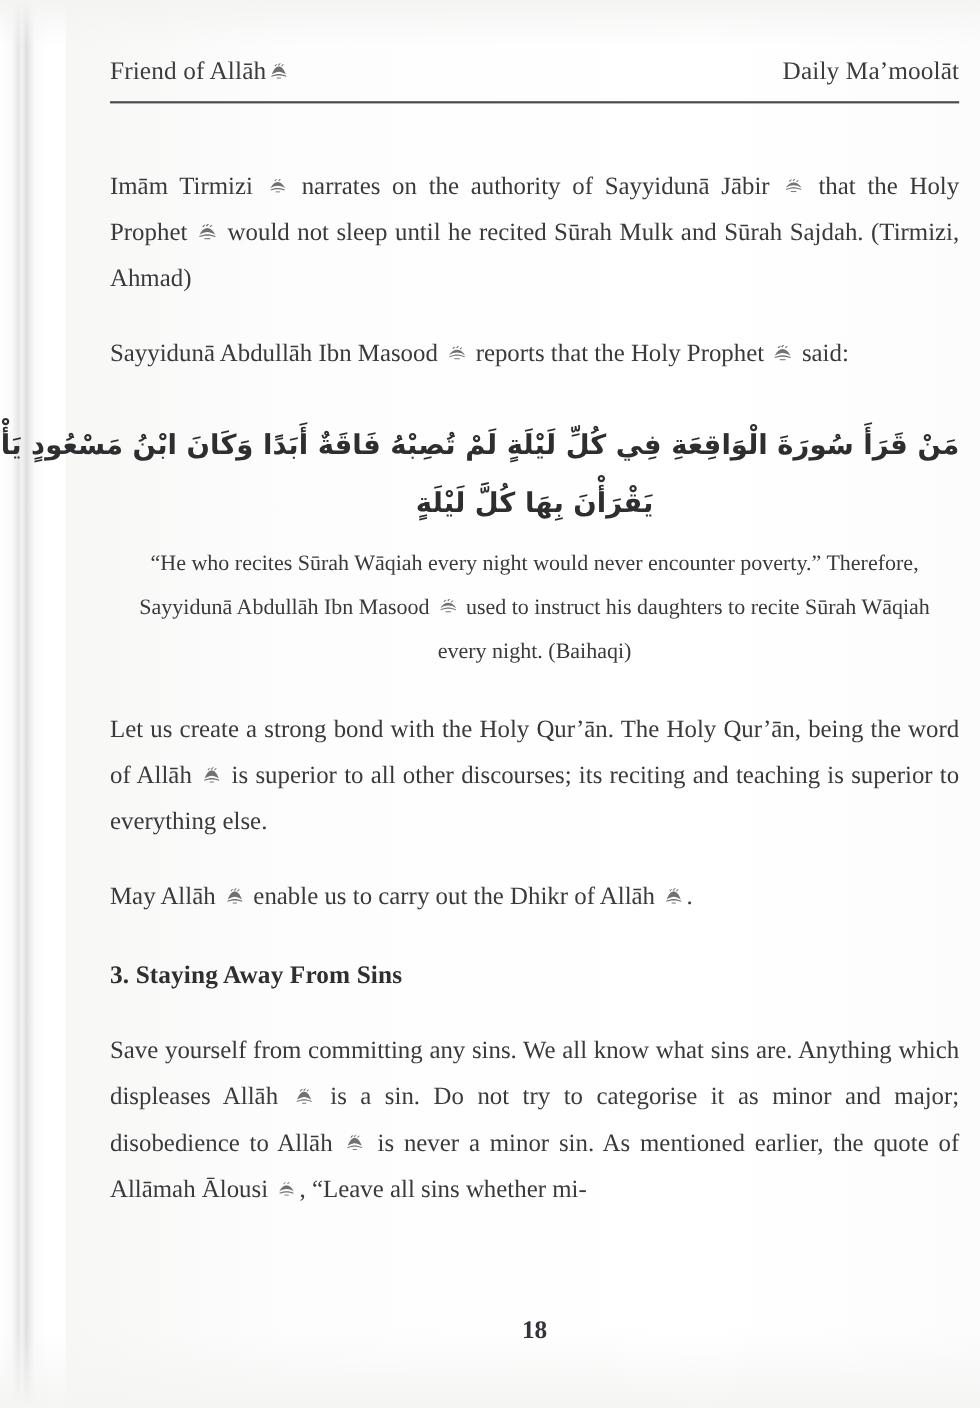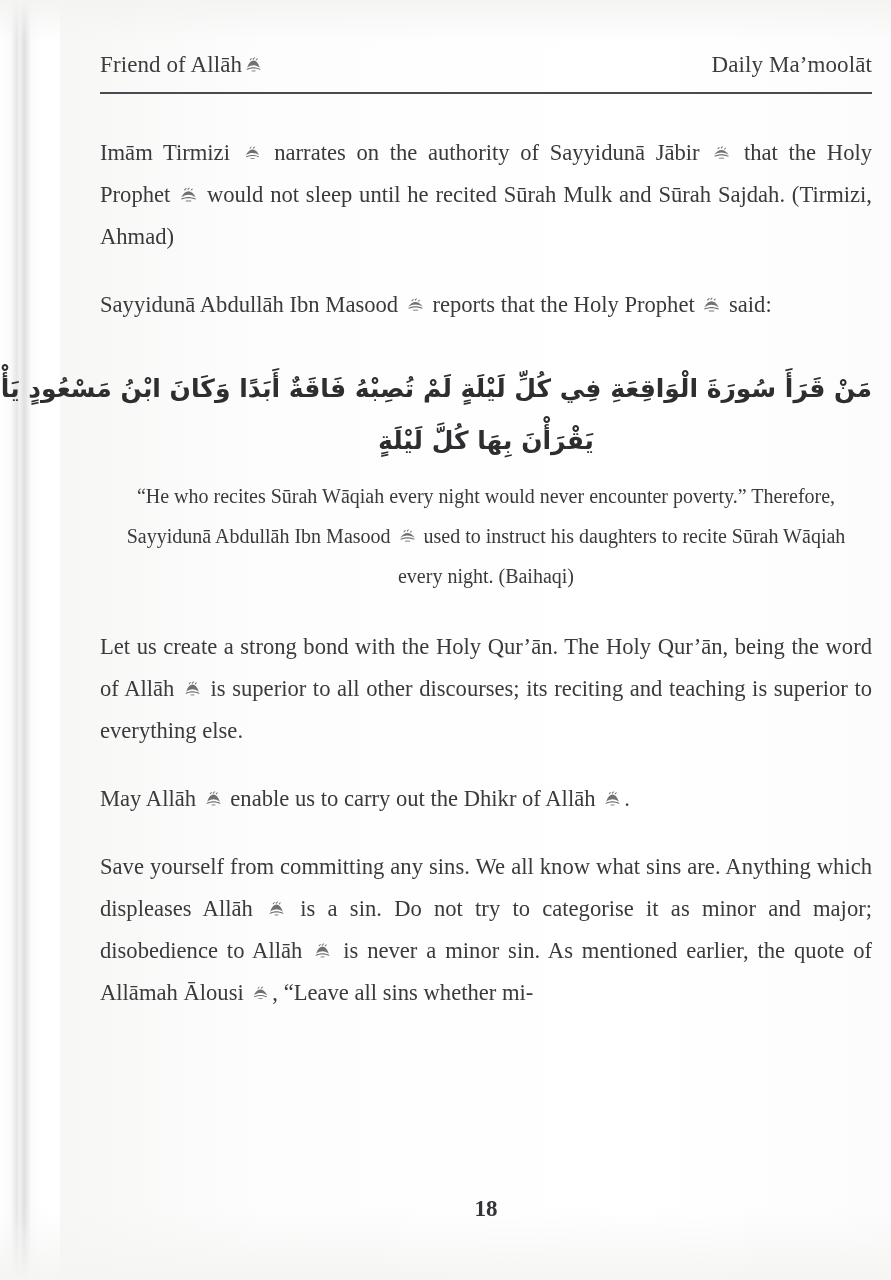--- a/index.html
+++ b/index.html
@@ -96,21 +96,21 @@
 
   
   .body-block {
     position: absolute;
     left: 0;
     top: 132px;
     width: 100%;
   }
 
   p.para {
-    margin: 0 0 26px 0;
+    margin: 16px 0 26px 0;
     font-size: 22.6px;
     line-height: 42px;
     text-align: justify;
     text-justify: inter-word;
     hyphens: none;
     color: #3a3a3c;
   }
   p.para:last-child { margin-bottom: 0; }
 
   
@@ -315,20 +315,21 @@
               <path d="M4 16 C6 10, 9 7, 12 7 C15 7, 18 10, 20 16 C17 14, 14 13, 12 13 C10 13, 7 14, 4 16 Z"></path>
               <path d="M7 6.4 C8 4.6, 9.4 3.6, 10.6 4 C9.6 4.6, 8.8 5.4, 8.4 6.6 Z"></path>
               <path d="M11 5.6 C11.8 3.8, 13 3, 14.2 3.4 C13.2 4.1, 12.6 5, 12.3 6 Z"></path>
               <path d="M14.6 6.2 C15.6 4.6, 16.8 4, 17.8 4.6 C16.9 5.1, 16.2 5.8, 15.8 6.8 Z"></path>
               <path d="M3.4 17.6 C7 16.2, 9.6 15.6, 12 15.6 C14.4 15.6, 17 16.2, 20.6 17.6 L20.6 18.8 C17 17.6, 14.4 17.1, 12 17.1 C9.6 17.1, 7 17.6, 3.4 18.8 Z"></path>
               <path d="M9.6 19.6 L14.4 19.6 L14.4 20.7 L9.6 20.7 Z"></path>
             </g>
           </svg>
         </span><span>.</span></p>
 
+      <h2 class="section-heading">3. Staying Away From Sins</h2>
 
       <p class="para"><span>Save yourself from committing any sins. We all know what sins are. Anything which displeases Allāh </span><span class="hon">
           <svg viewBox="0 0 24 24" aria-hidden="true">
             <g fill="#4a4a4c">
               <path d="M4 16 C6 10, 9 7, 12 7 C15 7, 18 10, 20 16 C17 14, 14 13, 12 13 C10 13, 7 14, 4 16 Z"></path>
               <path d="M7 6.4 C8 4.6, 9.4 3.6, 10.6 4 C9.6 4.6, 8.8 5.4, 8.4 6.6 Z"></path>
               <path d="M11 5.6 C11.8 3.8, 13 3, 14.2 3.4 C13.2 4.1, 12.6 5, 12.3 6 Z"></path>
               <path d="M14.6 6.2 C15.6 4.6, 16.8 4, 17.8 4.6 C16.9 5.1, 16.2 5.8, 15.8 6.8 Z"></path>
               <path d="M3.4 17.6 C7 16.2, 9.6 15.6, 12 15.6 C14.4 15.6, 17 16.2, 20.6 17.6 L20.6 18.8 C17 17.6, 14.4 17.1, 12 17.1 C9.6 17.1, 7 17.6, 3.4 18.8 Z"></path>
               <path d="M9.6 19.6 L14.4 19.6 L14.4 20.7 L9.6 20.7 Z"></path>

